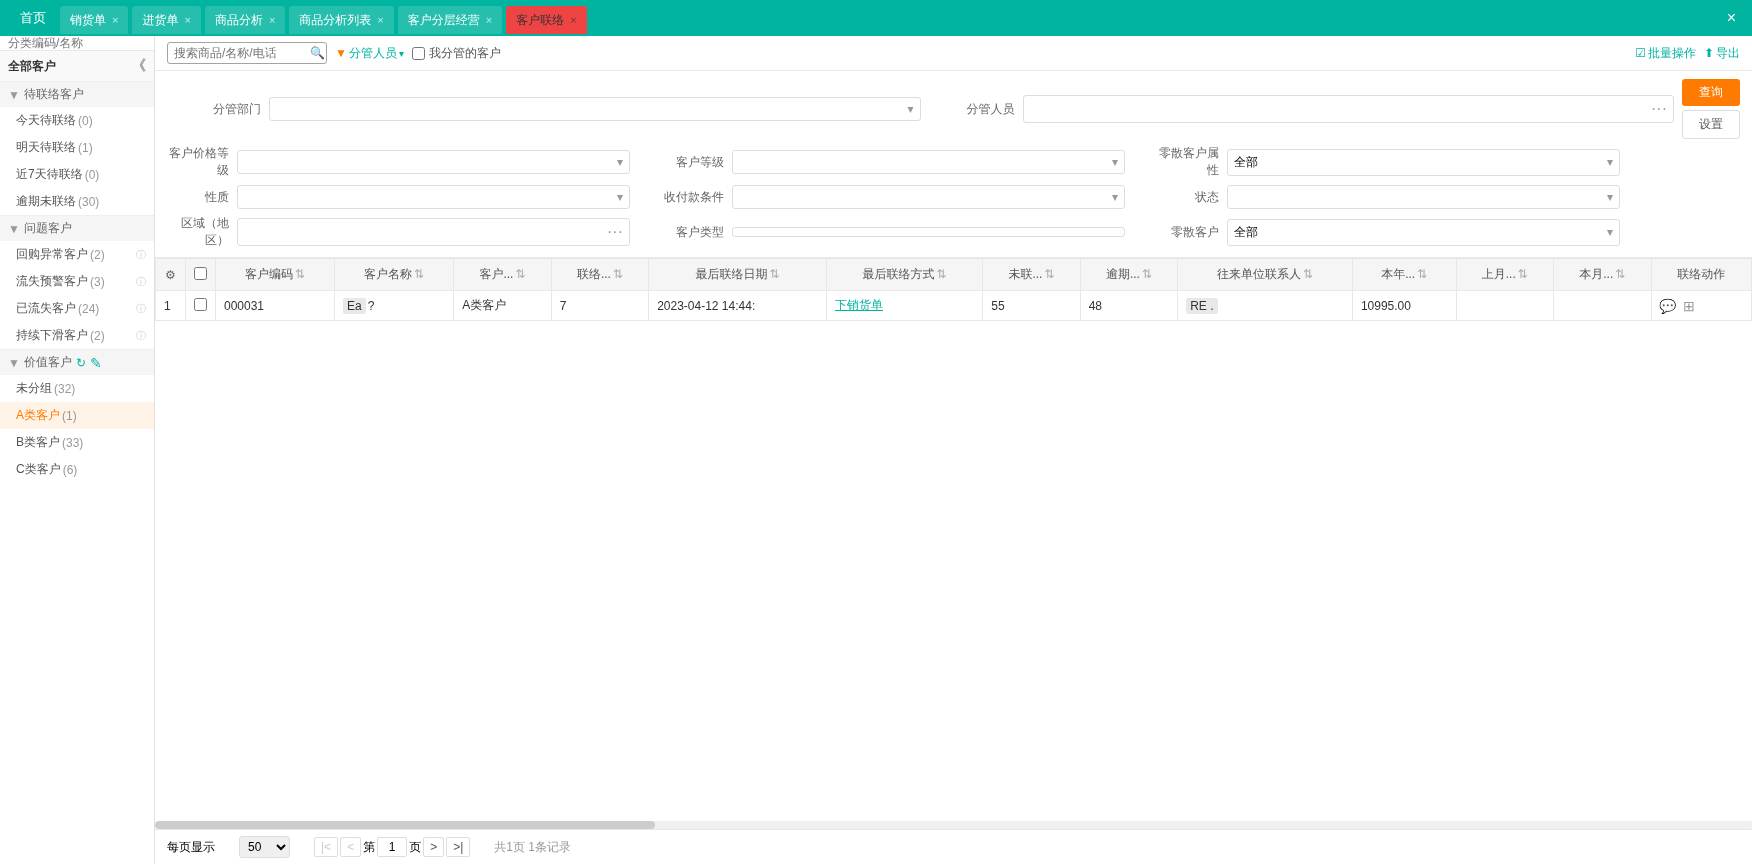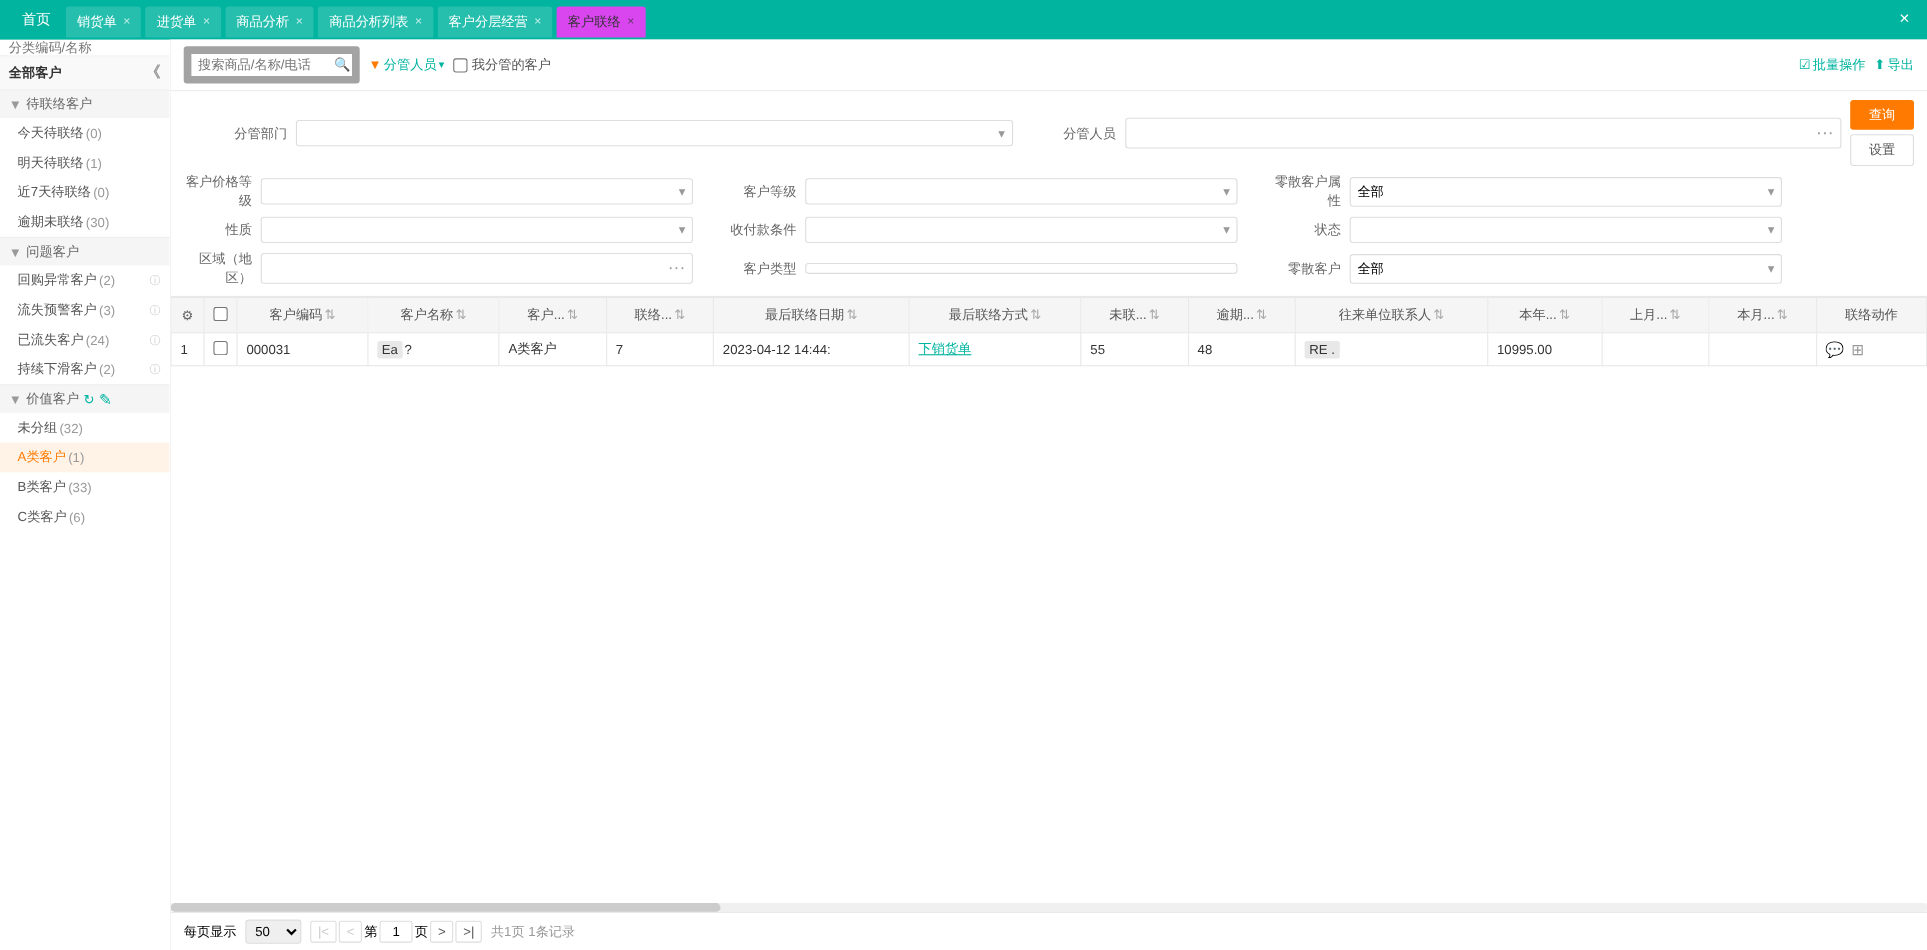--- a/index.html
+++ b/index.html
@@ -17,21 +17,21 @@
       color: white; font-size: 13px; cursor: pointer;
     }
     .nav-tab {
       display: flex; align-items: center;
       background: rgba(255,255,255,0.15);
       border-radius: 3px 3px 0 0;
       padding: 0 10px; height: 28px; margin: 4px 2px 0;
       color: white; font-size: 12px; cursor: pointer; position: relative;
     }
     .nav-tab.active {
-      background: #d946ef; color: #333;
+      background: #ef4444; color: #333;
     }
     .nav-tab .close-x {
       margin-left: 6px; font-size: 11px; opacity: 0.7;
     }
     .nav-close-all {
       margin-left: auto; color: white; font-size: 16px; cursor: pointer; padding: 0 8px;
     }
 
     
     .main-layout {
@@ -78,22 +78,22 @@
       background: #f5f5f5; overflow: hidden;
     }
 
     
     .filter-toolbar {
       display: flex; align-items: center;
       background: white; padding: 6px 12px;
       border-bottom: 1px solid #e8e8e8; gap: 8px;
     }
     .filter-search-input {
-      display: flex; align-items: flex-start; border: 7px solid #a3a3a3;
-      border-radius: 3px; padding: 3px 6px; gap: 4px; width: 160px;
+      display: flex; align-items: flex-start; border: 1px solid #a3a3a3;
+      border-radius: 3px; padding: 3px 6px; gap: 16px; width: 160px;
     }
     .filter-search-input input {
       border: none; outline: none; font-size: 12px; color: #999; width: 120px;
     }
     .filter-more {
       display: flex; align-items: center; color: #00b4a0; cursor: pointer; gap: 2px;
     }
     .filter-mine {
       display: flex; align-items: center; gap: 4px; color: #555; cursor: pointer;
     }
@@ -167,21 +167,21 @@
     .link-text { color: #00b4a0; cursor: pointer; text-decoration: underline; }
 
     
     .row-actions { display: flex; align-items: center; gap: 6px; }
     .row-action-icon { color: #999; cursor: pointer; font-size: 14px; }
 
     
     .table-footer {
       display: flex; align-items: center;
       background: white; border-top: 1px solid #e8e8e8;
-      padding: 6px 12px; gap: 8px;
+      padding: 6px 12px; gap: 24px;
     }
     .footer-scroll {
       height: 8px; background: #f0f0f0; flex: 1;
       border-radius: 4px; overflow: hidden;
     }
     .footer-scroll-inner {
       width: 500px; height: 100%; background: #ccc; border-radius: 4px;
     }
     .page-size-select {
       border: 1px solid #ddd; padding: 2px 4px; border-radius: 3px;

